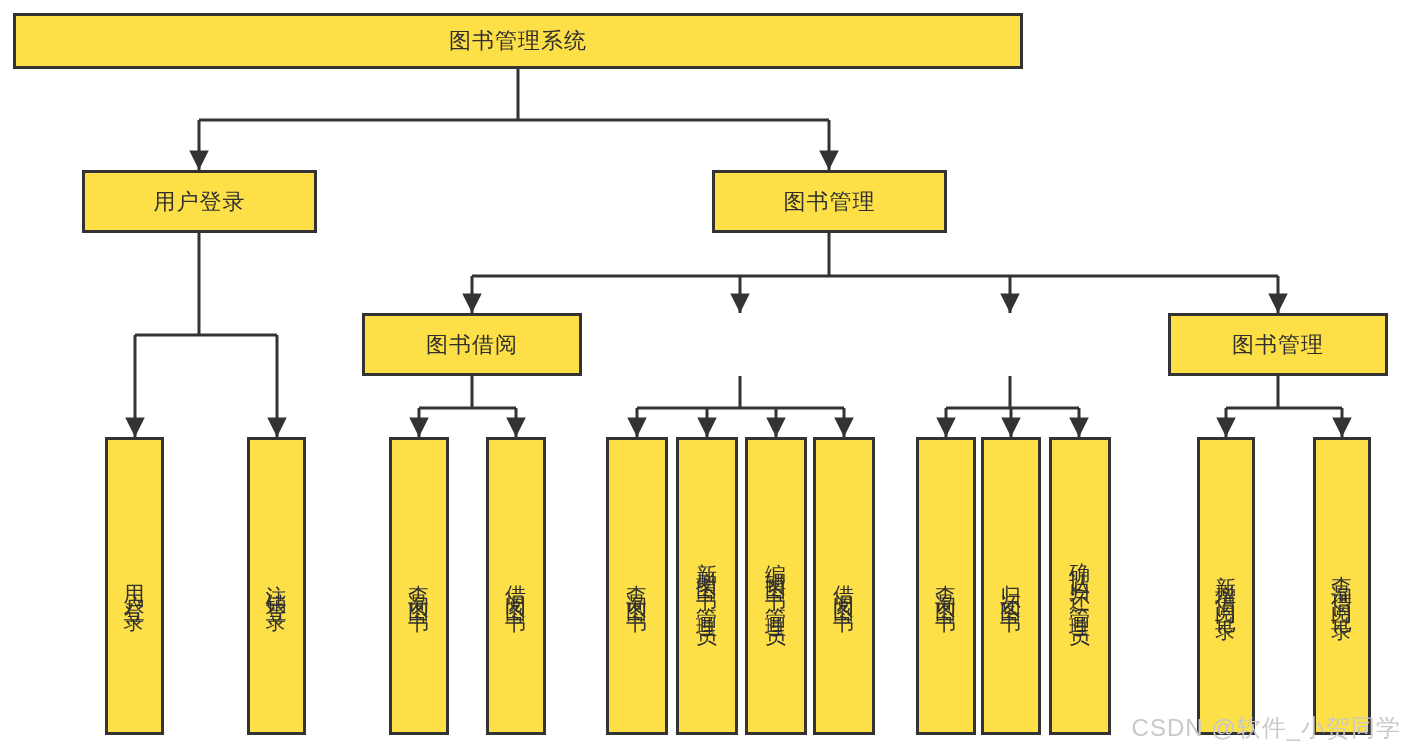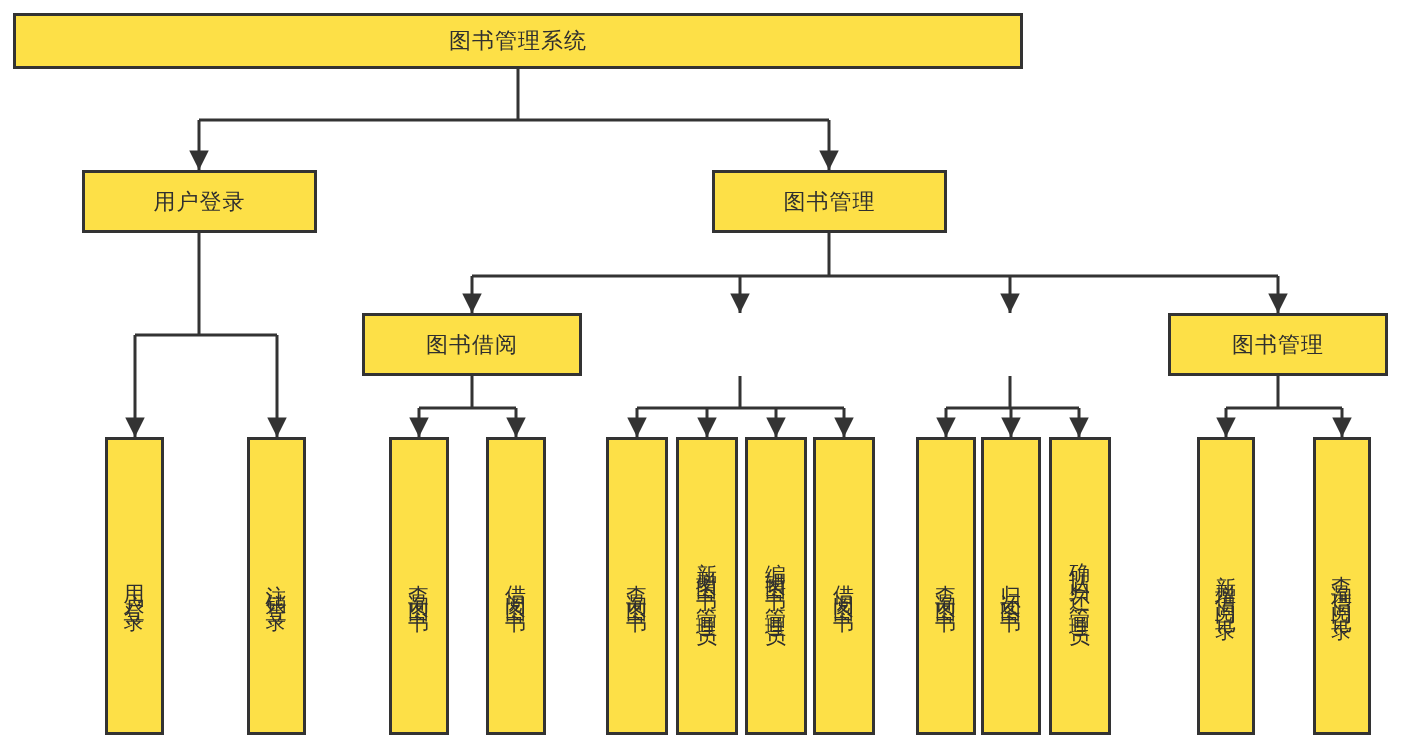--- a/index.html
+++ b/index.html
@@ -101,14 +101,15 @@
   <div class="box v" style="left:745px;top:437px;width:62px;height:298px">编辑图书（管理员）</div>
   <div class="box v" style="left:813px;top:437px;width:62px;height:298px">借阅图书</div>
 
   <div class="box v" style="left:916px;top:437px;width:60px;height:298px">查询图书</div>
   <div class="box v" style="left:981px;top:437px;width:60px;height:298px">归还图书</div>
   <div class="box v" style="left:1049px;top:437px;width:62px;height:298px">确认归还（管理员）</div>
 
   <div class="box v" style="left:1197px;top:437px;width:58px;height:298px">新增借阅记录</div>
   <div class="box v" style="left:1313px;top:437px;width:58px;height:298px">查询借阅记录</div>
 
+  <div class="watermark">CSDN @软件_小贺同学</div>
 
 </div>
 
 </body></html>

